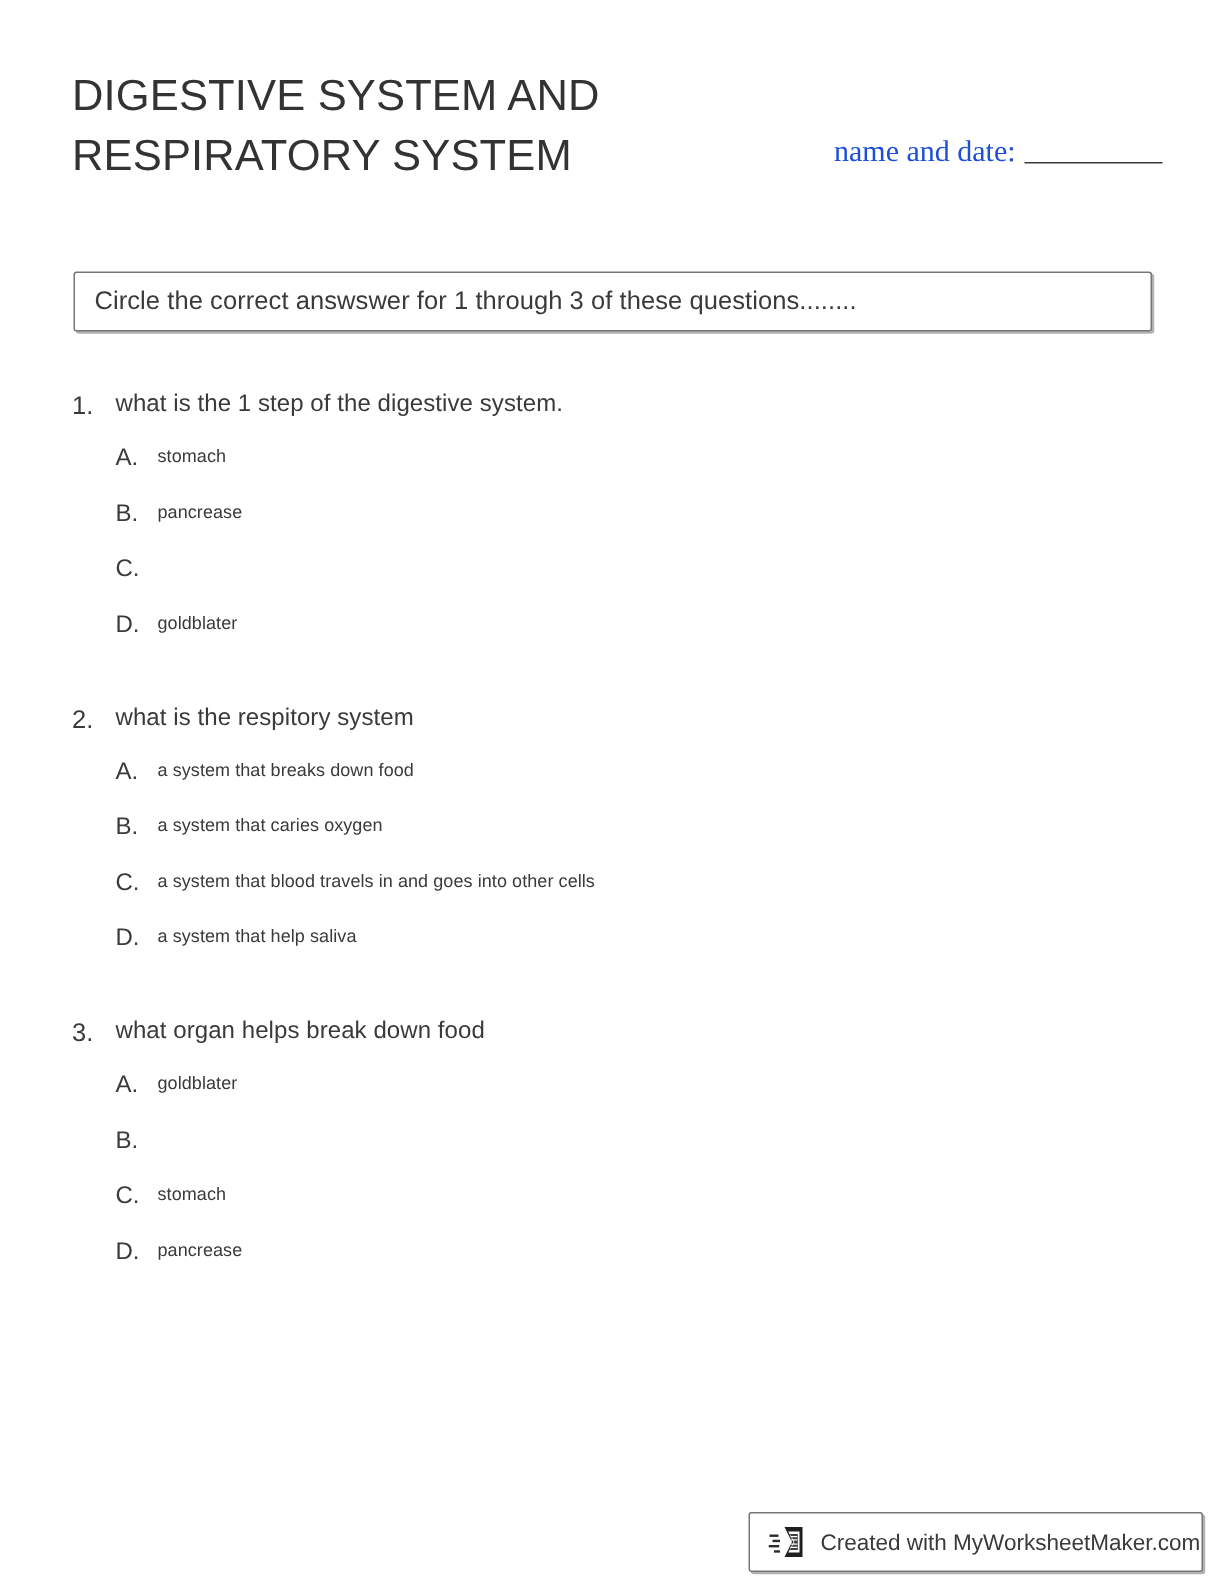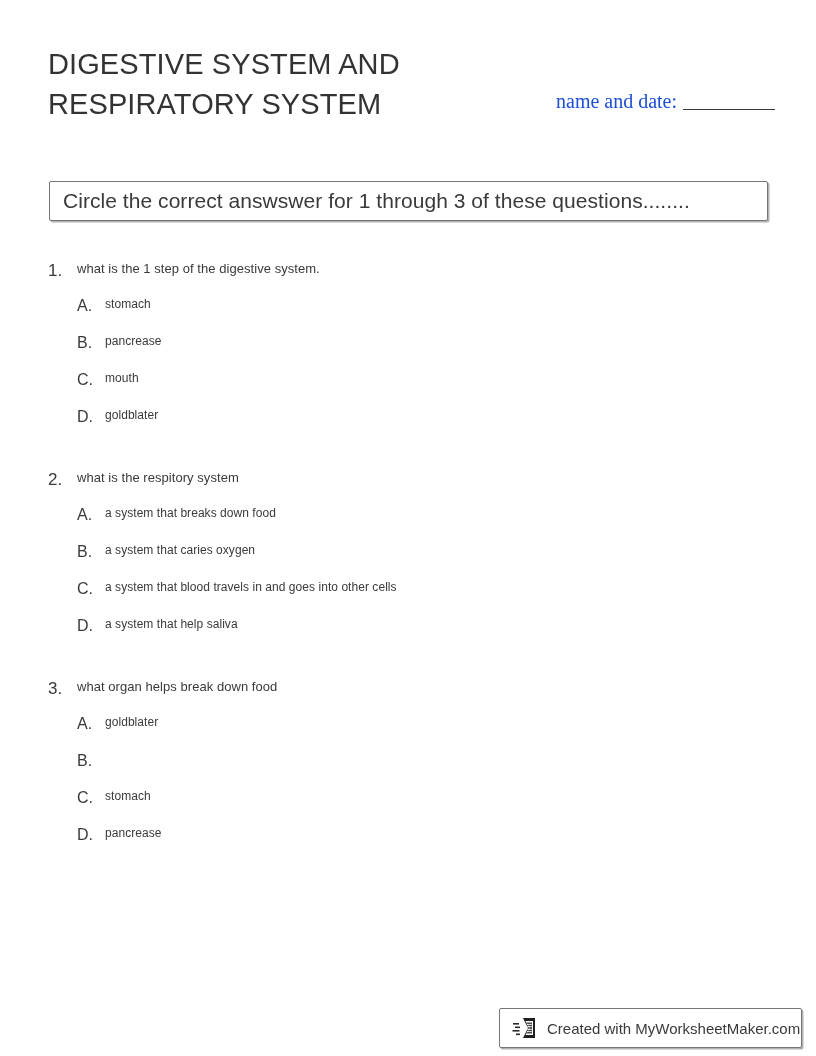--- a/index.html
+++ b/index.html
@@ -72,21 +72,21 @@
     box-sizing: border-box;
     border: 1px solid #767676;
     border-radius: 2px;
     background: #ffffff;
     box-shadow: 1.5px 1.5px 0 rgba(0,0,0,0.30);
     display: flex;
     align-items: center;
   }
   .instruction-text {
     padding-left: 13px;
-    font-size: 21px;
+    font-size: 17px;
     color: #3a3a3a;
     letter-spacing: 0.05px;
   }
 
   
   .questions {
     position: absolute;
     left: 0;
     right: 0;
     top: 261px;
@@ -107,21 +107,21 @@
     top: 0;
     width: 22px;
     font-size: 17px;
     color: #3a3a3a;
   }
   .question-text {
     position: absolute;
     left: 77px;
     top: 0;
     right: 40px;
-    font-size: 13px;
+    font-size: 16px;
     color: #3a3a3a;
     letter-spacing: 0.05px;
   }
   .option-row {
     position: relative;
     height: 37px;
   }
   .option-letter {
     position: absolute;
     left: 77px;
@@ -196,21 +196,20 @@
         <div class="option-row">
           <span class="option-letter">A.</span>
           <span class="option-text">stomach</span>
         </div>
         <div class="option-row">
           <span class="option-letter">B.</span>
           <span class="option-text">pancrease</span>
         </div>
         <div class="option-row">
           <span class="option-letter">C.</span>
-          <span class="option-text">mouth</span>
         </div>
         <div class="option-row">
           <span class="option-letter">D.</span>
           <span class="option-text">goldblater</span>
         </div>
       </div>
       <div class="question-block">
         <div class="question-row">
           <span class="question-num">2.</span>
           <span class="question-text">what is the respitory system</span>

